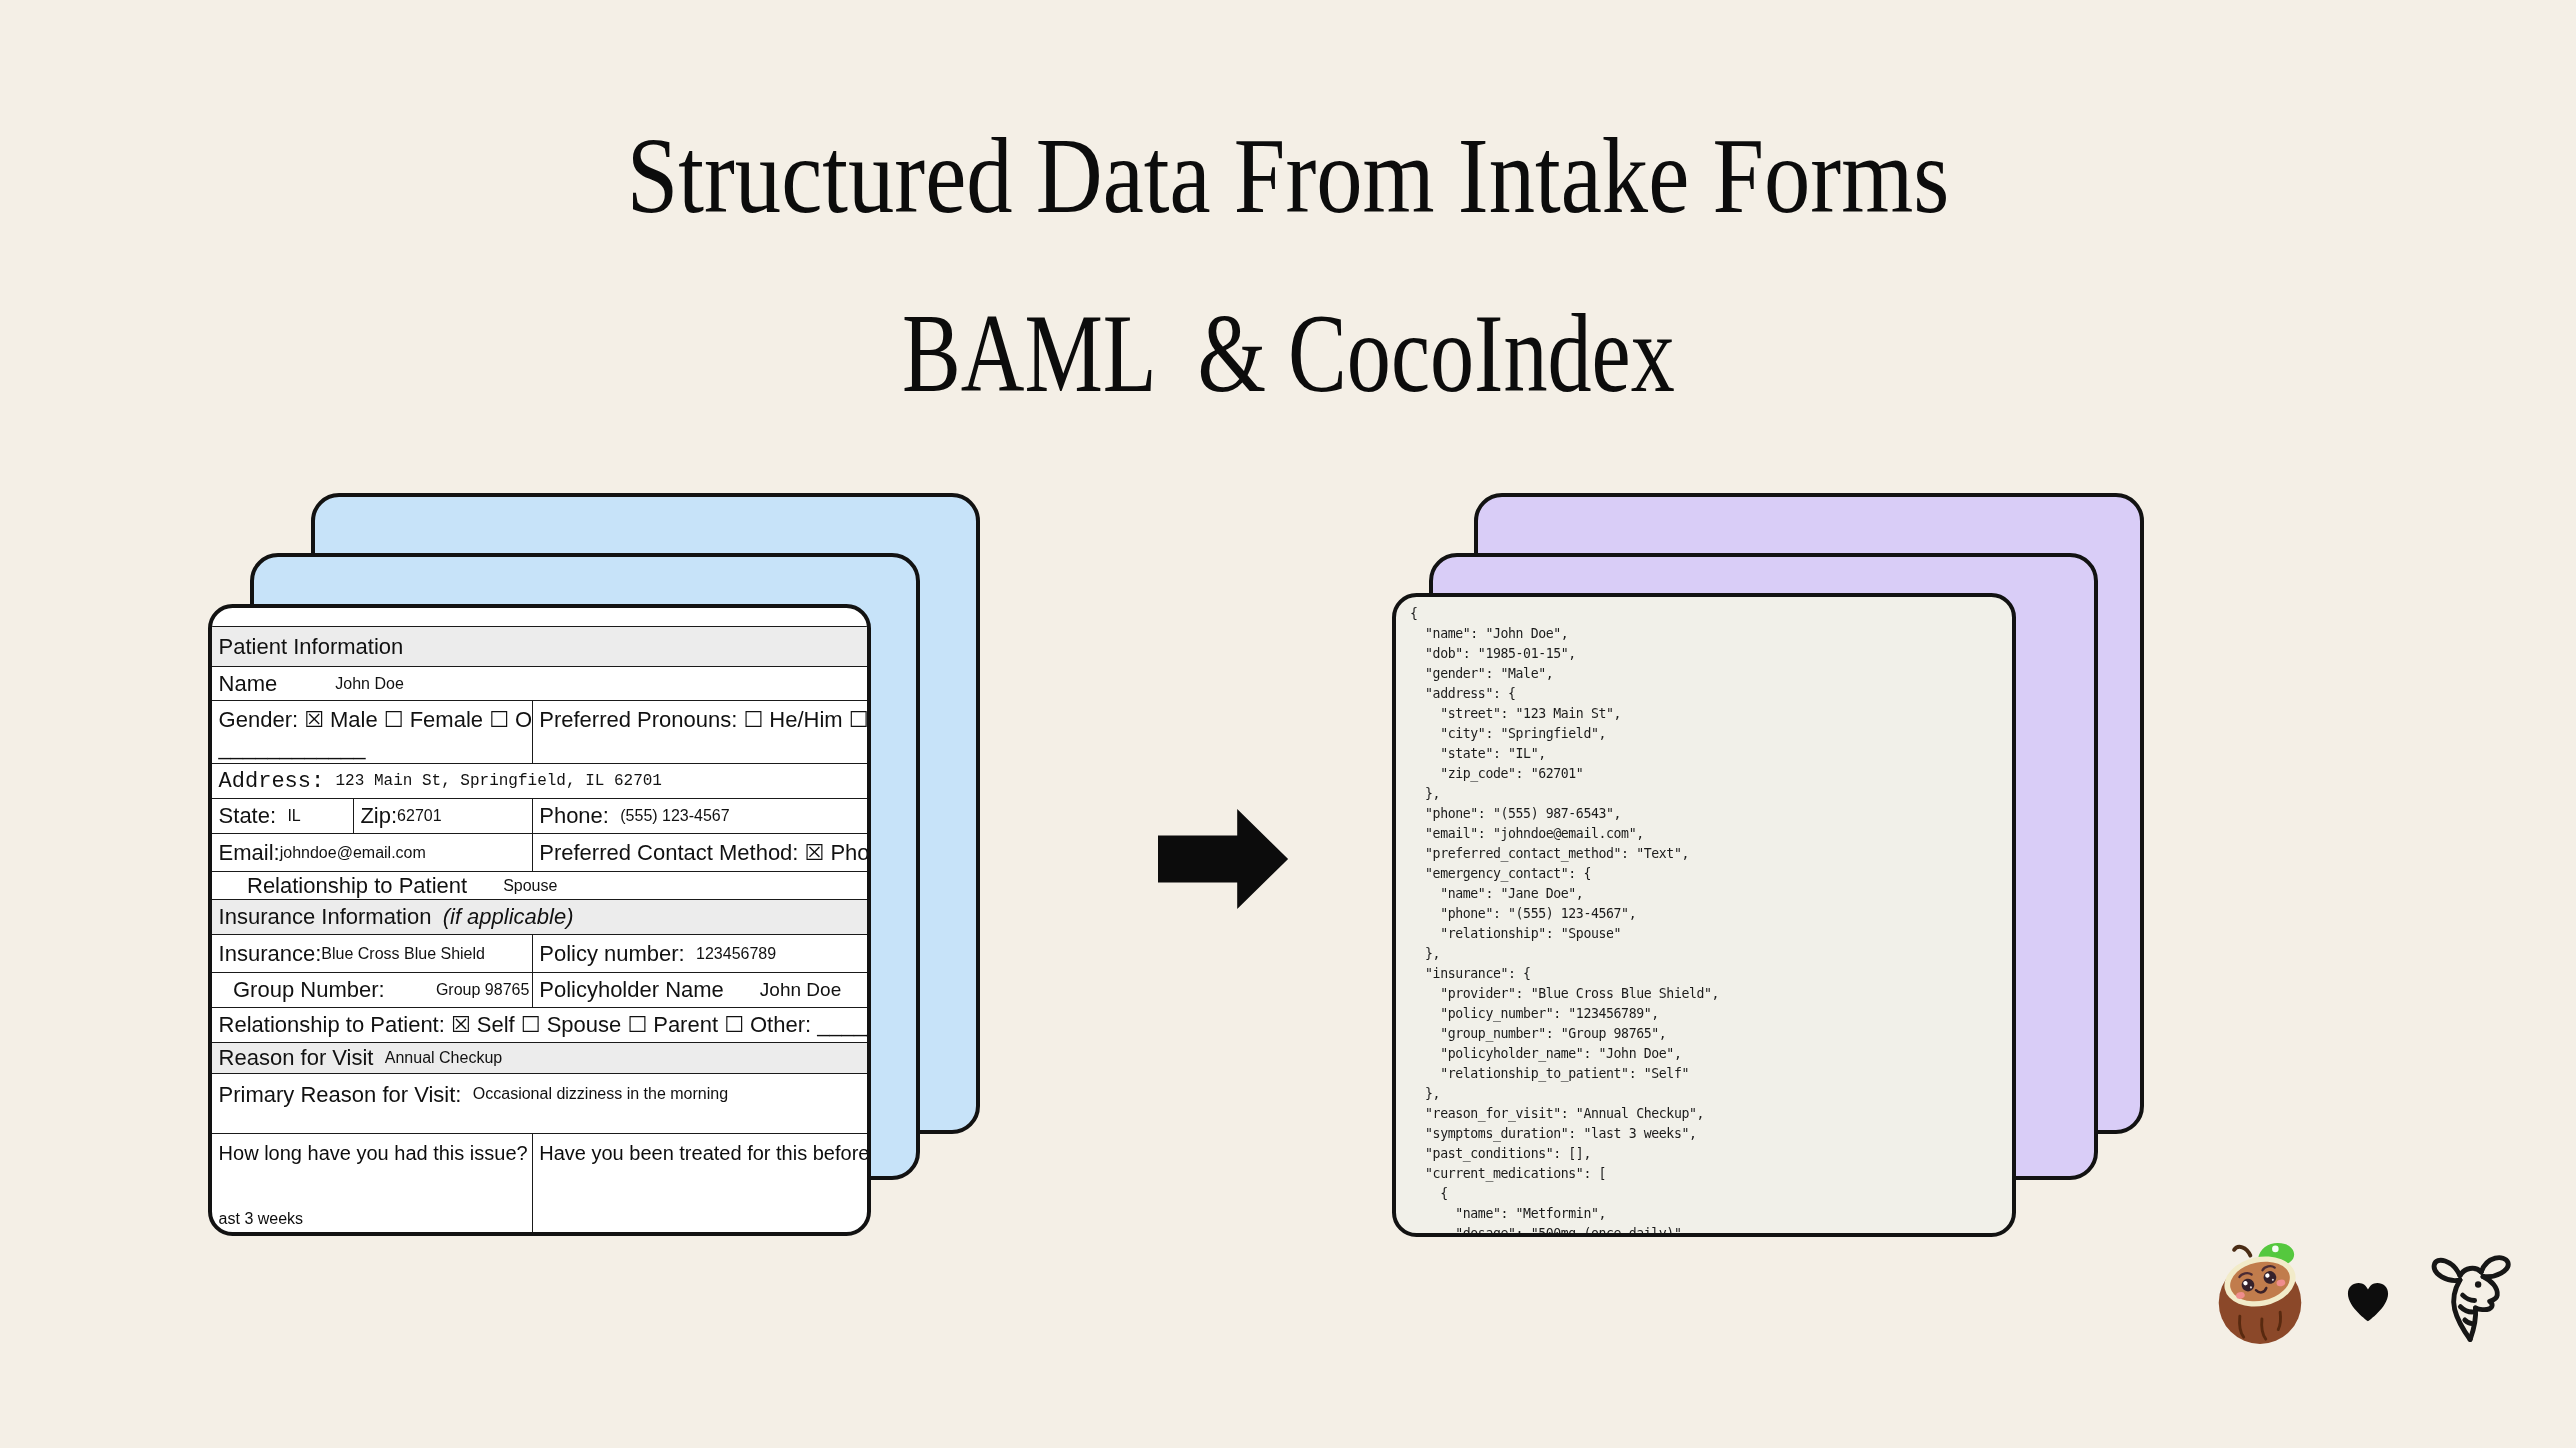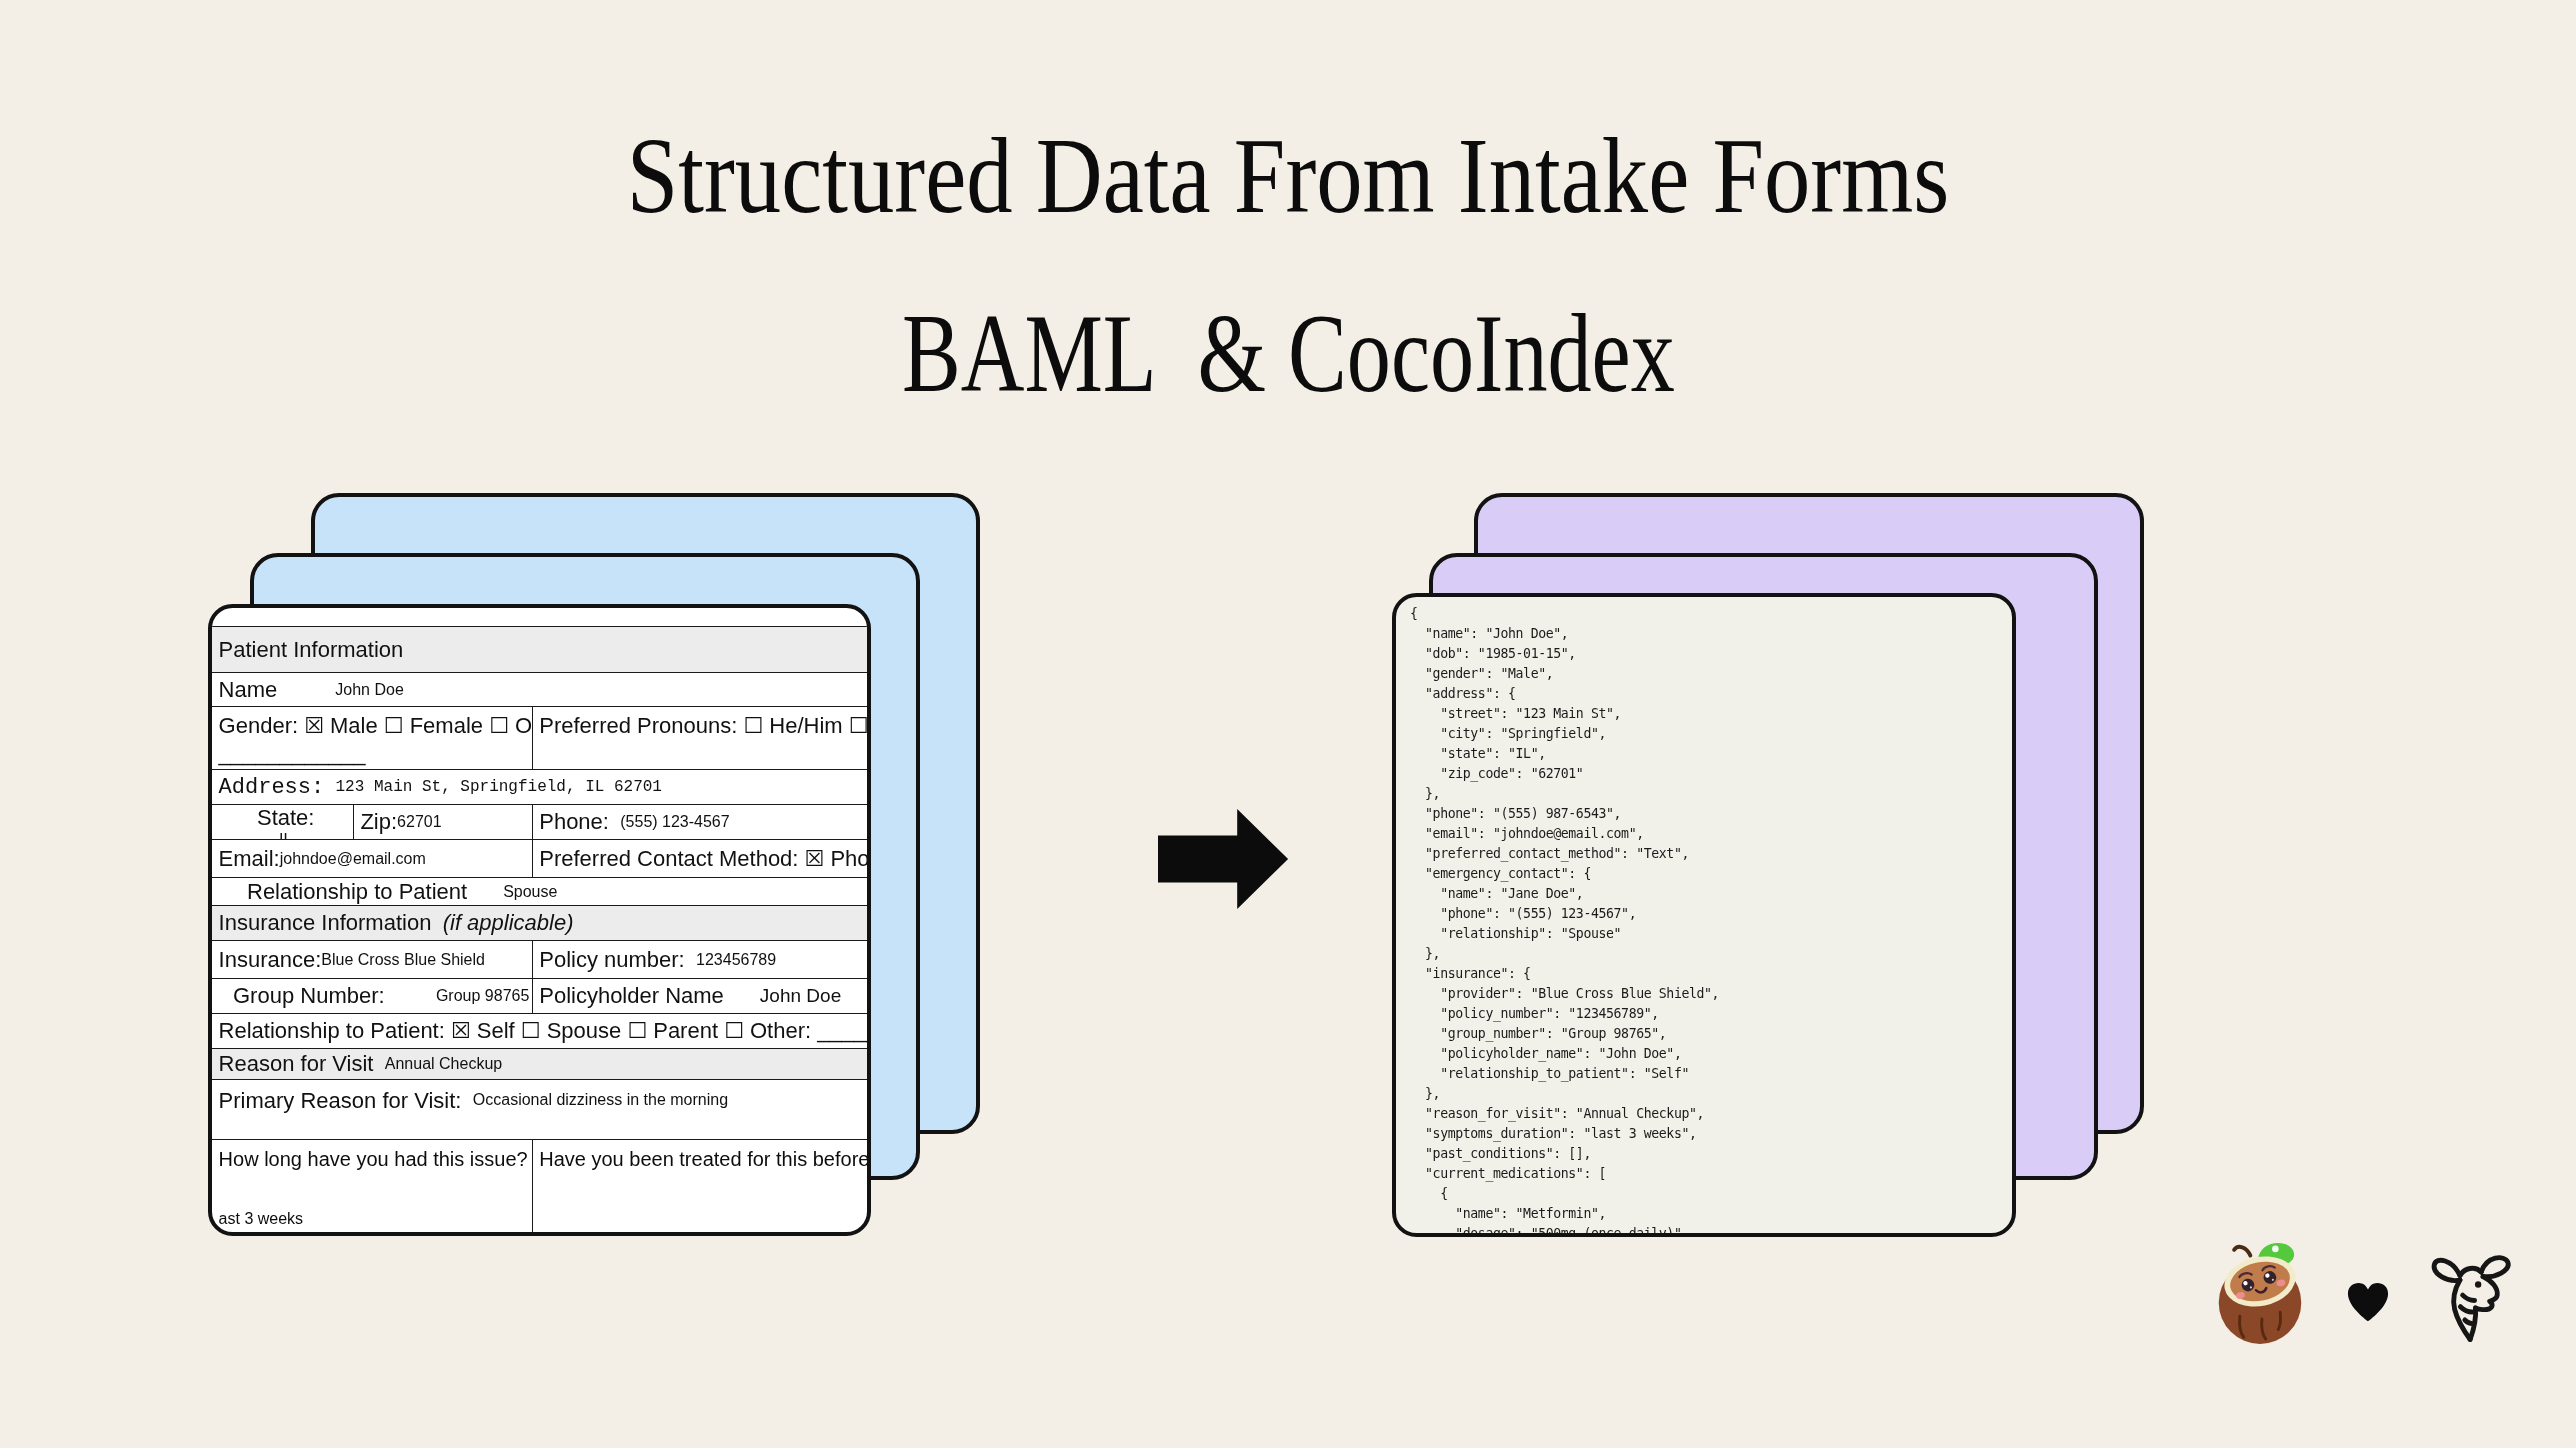--- a/index.html
+++ b/index.html
@@ -37,21 +37,21 @@
   .val{font-size:16px;color:#111;}
   .val-lg{font-size:19px;color:#111;}
   .ital{font-style:italic;}
   .cell{height:100%;box-sizing:border-box;overflow:hidden;white-space:pre;display:flex;align-items:center;padding-left:6.6px;}
   .cell.cdiv{border-left:1.9px solid #1a1a1a;}
   .nopad{padding-left:0;}
   .r-gender{align-items:stretch;padding:0;}
   .gleft{width:48.8%;flex-direction:column;align-items:flex-start;justify-content:space-between;
          padding:5.7px 3.8px 1.9px 6.6px;}
   .gright{flex:1;align-items:flex-start;padding-top:5.7px;}
-  .c-state{width:21.5%;flex-direction:column;}
+  .c-state{width:21.5%;}
   .c-zip{width:27.3%;}
   .c-half{width:48.8%;}
   .cfill{flex:1;}
   .r-split{align-items:stretch;padding:0;}
   .r-primary{align-items:flex-start;padding-top:7.5px;}
   .qcell-l{width:48.8%;flex-direction:column;align-items:flex-start;justify-content:space-between;
            padding:7.5px 0 3.8px 6.6px;}
   .qcell-r{flex:1;align-items:flex-start;padding-top:7.5px;}
   .q{font-size:20px;}
   .answer{font-size:16px;padding-left:0;}
@@ -85,21 +85,21 @@
   <div class="title-row title-2">
     <span class="title-text">BAML  &amp; CocoIndex</span>
   </div>
 
   <div class="stackcard blue blue-back"></div>
   <div class="stackcard blue blue-mid"></div>
 
   <div class="fcard">
     <div class="frow first" style="height:18px;"></div>
 
-    <div class="frow hdr" style="height:46px;">
+    <div class="frow hdr" style="height:40px;">
       <span class="lbl">Patient Information</span>
     </div>
 
     <div class="frow" style="height:34px;">
       <span class="lbl">Name</span>
       <span class="gap-l"></span>
       <span class="val">John Doe</span>
     </div>
 
     <div class="frow r-gender" style="height:63px;">

